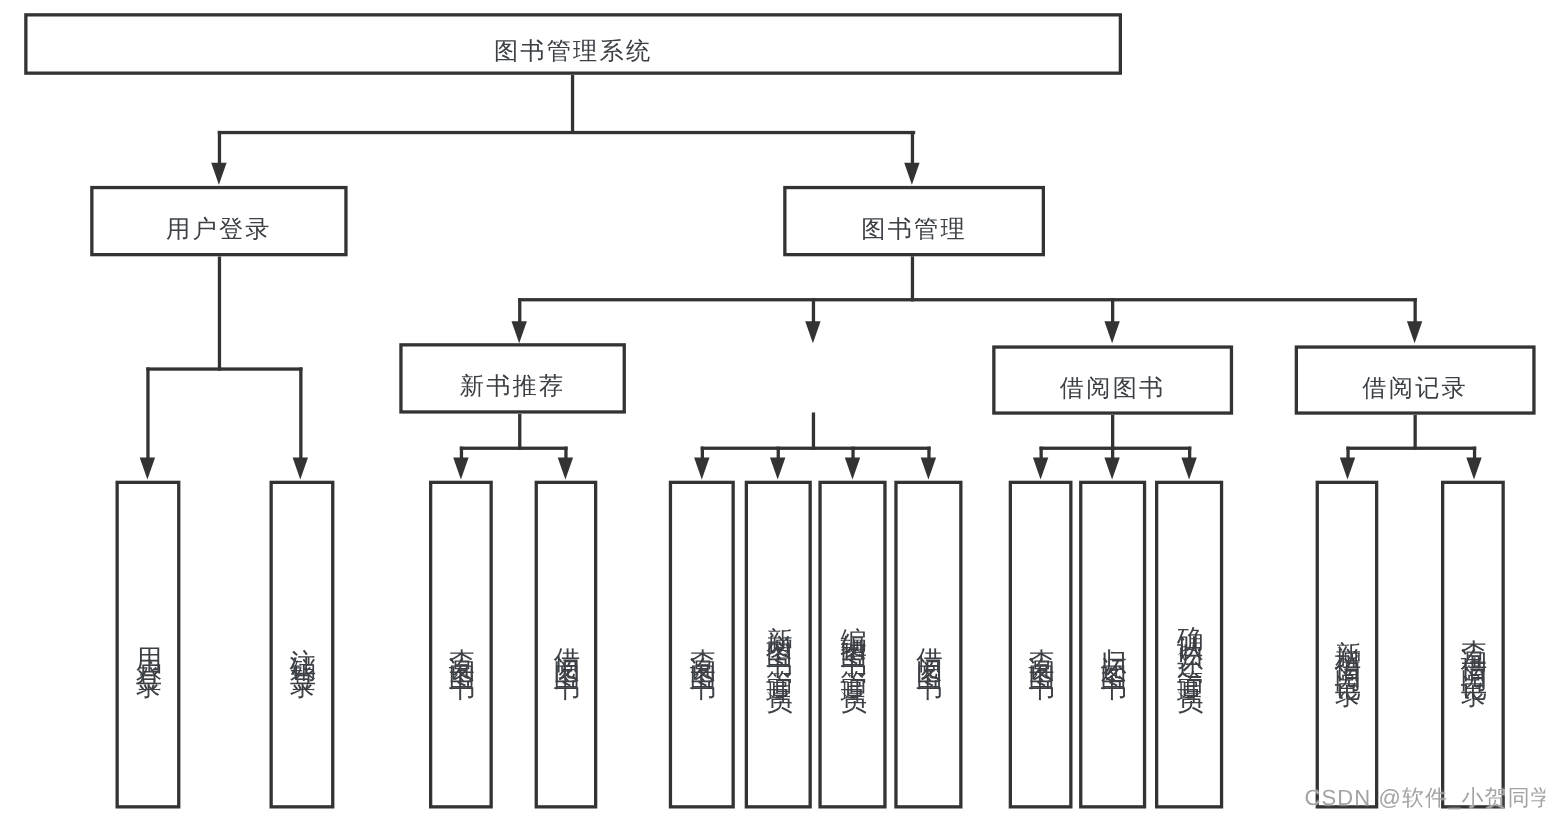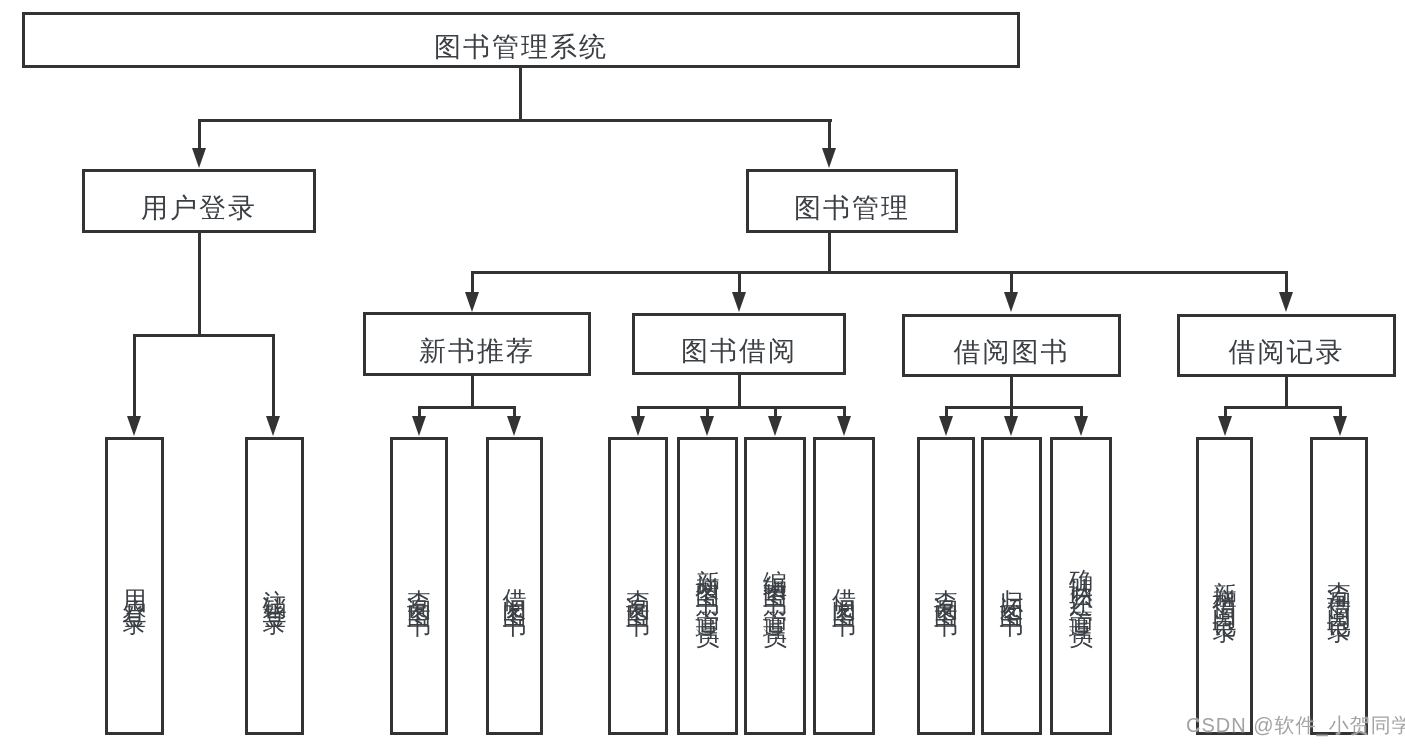--- a/index.html
+++ b/index.html
@@ -13,21 +13,21 @@
   }
   
   .node{
     position:absolute;
     border:3px solid #333333;
     background:#ffffff;
     display:flex;align-items:center;justify-content:center;
     color:#3c4045;
   }
   .node.h span{
-    font-size:27px;letter-spacing:2px;line-height:1;white-space:nowrap;margin-top:14px;
+    font-size:22px;letter-spacing:2px;line-height:1;white-space:nowrap;margin-top:14px;
   }
   .node.v span{
     writing-mode:vertical-rl;
     font-size:24px;letter-spacing:8px;line-height:1;white-space:nowrap;
   }
   
   .ln{position:absolute;background:#333333;}
   
   .arr{
     position:absolute;width:0;height:0;
@@ -110,29 +110,26 @@
   <div class="ln" style="left:1339px;top:406px;width:3px;height:13px"></div>
   <div class="arr" style="left:1333px;top:416px"></div>
 
   <div class="node h" style="left:22px;top:12px;width:998px;height:56px">
     <span>图书管理系统</span>
   </div>
 
   <div class="node h" style="left:82px;top:169px;width:234px;height:64px">
     <span>用户登录</span>
   </div>
-  <div class="node h" style="left:746px;top:169px;width:212px;height:64px">
+  <div class="node h" style="left:712px;top:169px;width:238px;height:64px">
     <span>图书管理</span>
   </div>
 
-  <div class="node h" style="left:363px;top:312px;width:228px;height:64px">
+  <div class="node h" style="left:363px;top:312px;width:206px;height:64px">
     <span>新书推荐</span>
-  </div>
-  <div class="node h" style="left:632px;top:313px;width:214px;height:62px">
-    <span>图书借阅</span>
   </div>
   <div class="node h" style="left:902px;top:314px;width:219px;height:63px">
     <span>借阅图书</span>
   </div>
   <div class="node h" style="left:1177px;top:314px;width:219px;height:63px">
     <span>借阅记录</span>
   </div>
 
   <div class="node v" style="left:105px;top:437px;width:59px;height:298px">
     <span>用户登录</span>

